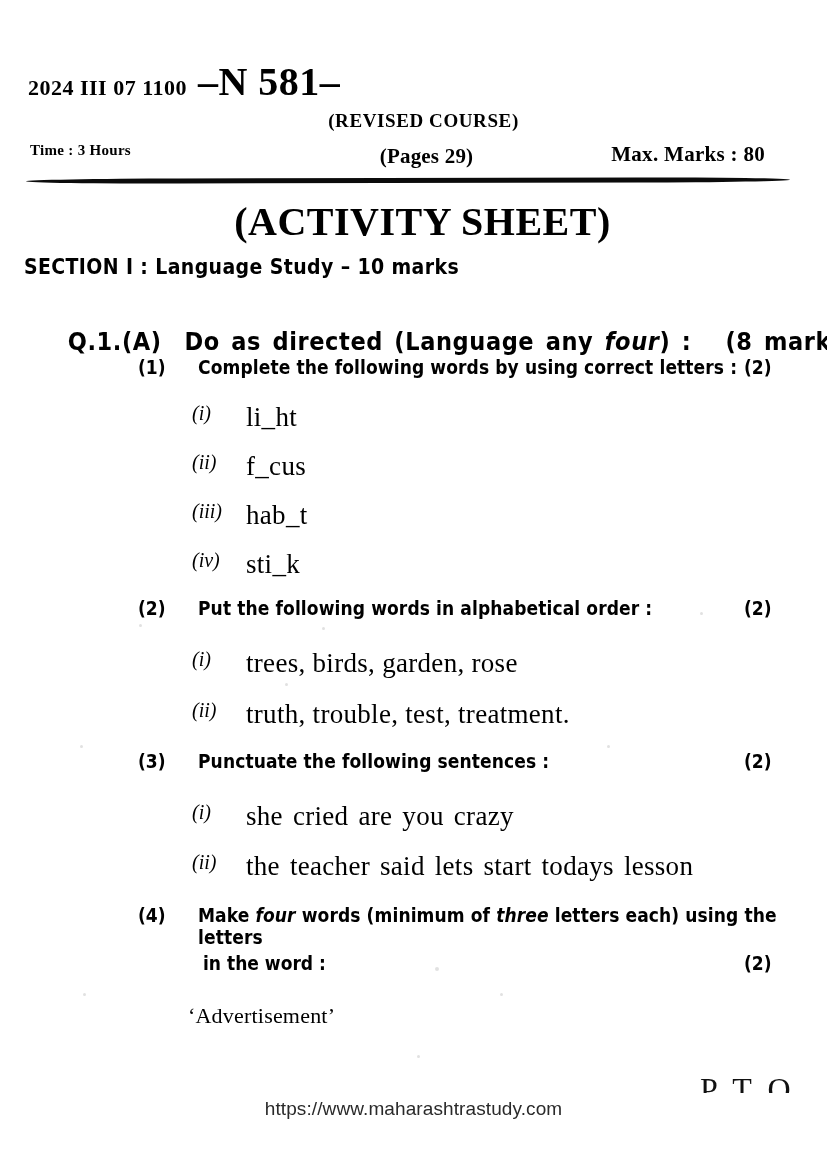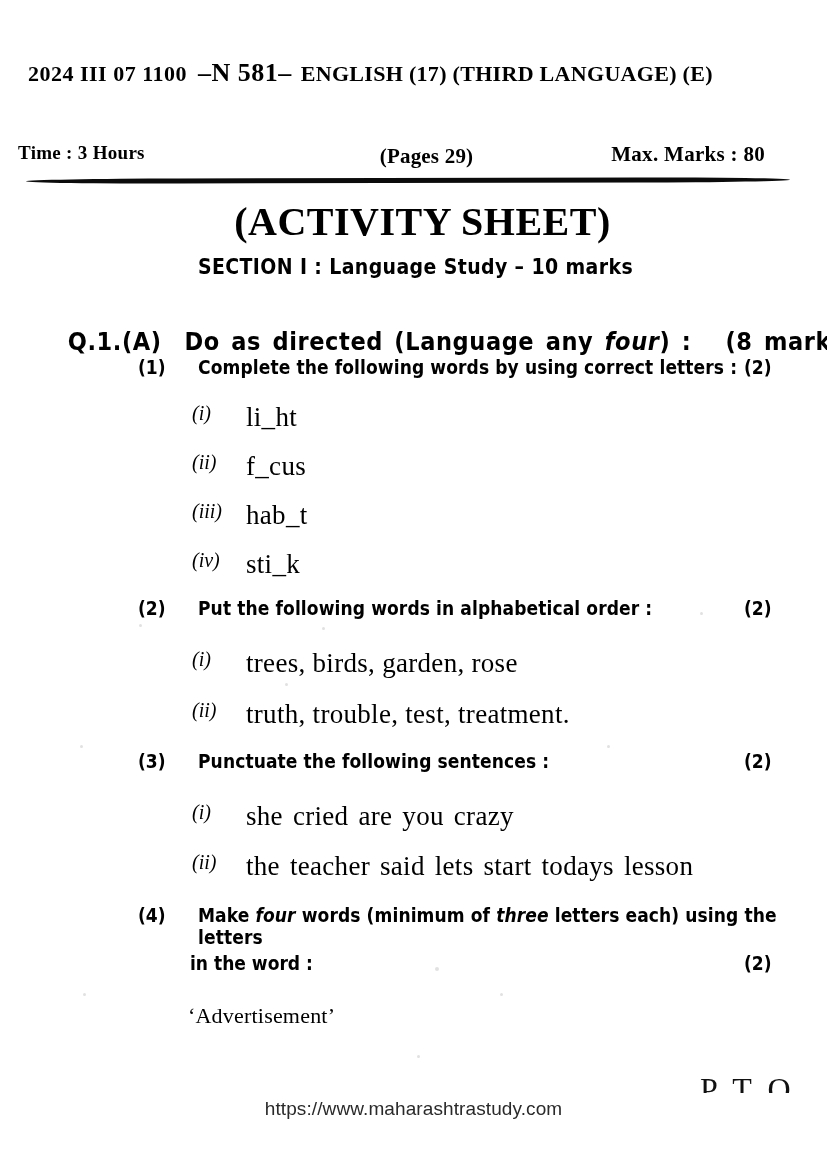--- a/index.html
+++ b/index.html
@@ -38,38 +38,38 @@
   #header-code-line {
     left: 28px;
     top: 58px;
     font-size: 23px;
     display: flex;
     align-items: baseline;
     gap: 0px;
   }
   #header-code-line .code-small { font-size: 22px; letter-spacing: 0.5px; }
   #header-code-line .code-big {
-    font-size: 26px;
+    font-size: 40px;
     margin: 0 9px 0 11px;
     letter-spacing: 0.5px;
   }
   #header-code-line .subject { font-size: 22px; letter-spacing: 0.3px; }
 
   #revised-course {
     top: 110px;
     left: 0;
     width: 827px;
     text-align: center;
     font-size: 19px;
     letter-spacing: 0.6px;
     padding-left: 20px;
     box-sizing: border-box;
   }
 
-  #time-label   { left: 18px;  top: 142px; font-size: 19px; letter-spacing: 0.3px; text-align: right; }
+  #time-label   { left: 30px;  top: 142px; font-size: 15px; letter-spacing: 0.3px; text-align: right; }
   #pages-label  { left: 0;     top: 144px; width: 827px; text-align: center; font-size: 21px; padding-left: 26px; box-sizing: border-box; }
   #marks-label  { right: 62px; top: 142px; font-size: 21px; letter-spacing: 0.3px; margin-left: 44px; }
 
   #header-rule {
     position: absolute;
     left: 26px;
     top: 178px;
     width: 764px;
     height: 5px;
     background: #0b0b0b;
@@ -96,23 +96,23 @@
     font-family: "DejaVu Sans", sans-serif;
     font-weight: bold;
     font-stretch: condensed;
     letter-spacing: 0.2px;
   }
 
   #section-heading {
     top: 255px;
     left: 0;
     width: 827px;
-    text-align: center;
+    text-align: left;
     font-size: 21px;
-    padding-left: 4px;
+    padding-left: 24px;
     box-sizing: border-box;
     letter-spacing: 0.4px;
   }
 
   #q1-line {
     top: 298px;
     left: 22px;
     font-size: 25px;
     letter-spacing: 0.6px;
     word-spacing: 3px;
@@ -167,21 +167,21 @@
     position: absolute;
     left: 246px;
     font-family: "Liberation Serif", serif;
     font-size: 27px;
     letter-spacing: 0.3px;
   }
   .subtext.spaced { word-spacing: 3px; }
 
   
   #q4-line2 {
-    left: 190px;
+    left: 203px;
     top: 952px;
     font-family: "DejaVu Sans", sans-serif;
     font-weight: bold;
     font-stretch: condensed;
     font-size: 19px;
   }
   #q4-marks2 { left: 744px; top: 952px; font-family: "DejaVu Sans", sans-serif; font-weight: bold; font-stretch: condensed; font-size: 19px; position: absolute; }
   #q4-word {
     left: 188px;
     top: 1003px;
@@ -231,23 +231,23 @@
   }
 </style>
 </head>
 <body>
 
 <div class="page">
 
   <div class="abs hdr-serif" id="header-code-line">
     <span class="code-small">2024 III 07 1100</span>
     <span class="code-big">–N 581–</span>
-    <span class="subject">ENGLISH (17) (THIRD LANGUAGE) (E)</span>
-  </div>
-
+  </div>
+
+  <div class="abs hdr-serif" id="revised-course">(REVISED COURSE)</div>
 
   <div class="abs hdr-serif" id="time-label">Time : 3 Hours</div>
   <div class="abs hdr-serif" id="pages-label">(Pages 29)</div>
   <div class="abs hdr-serif" id="marks-label">Max. Marks : 80</div>
 
   <div id="header-rule"></div>
 
   <div class="abs" id="activity-sheet-title">(ACTIVITY SHEET)</div>
 
   <div class="abs hand" id="section-heading">SECTION I : Language Study – 10 marks</div>

